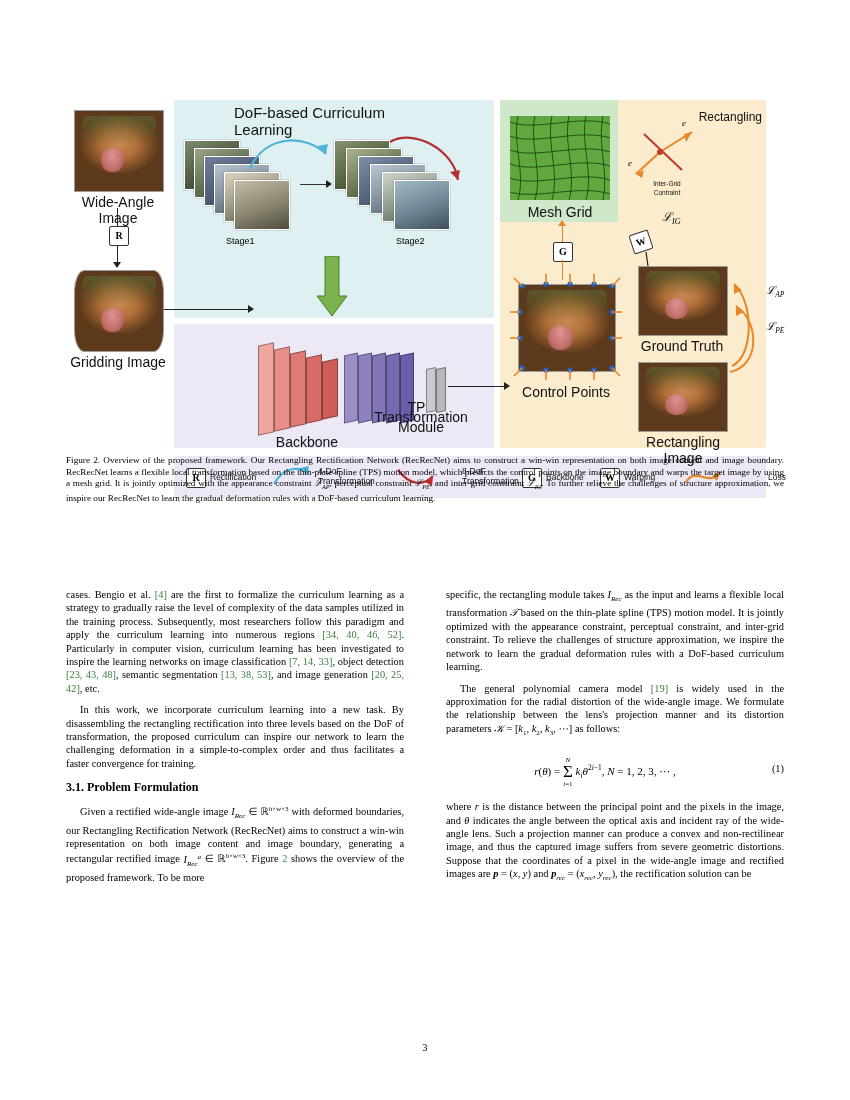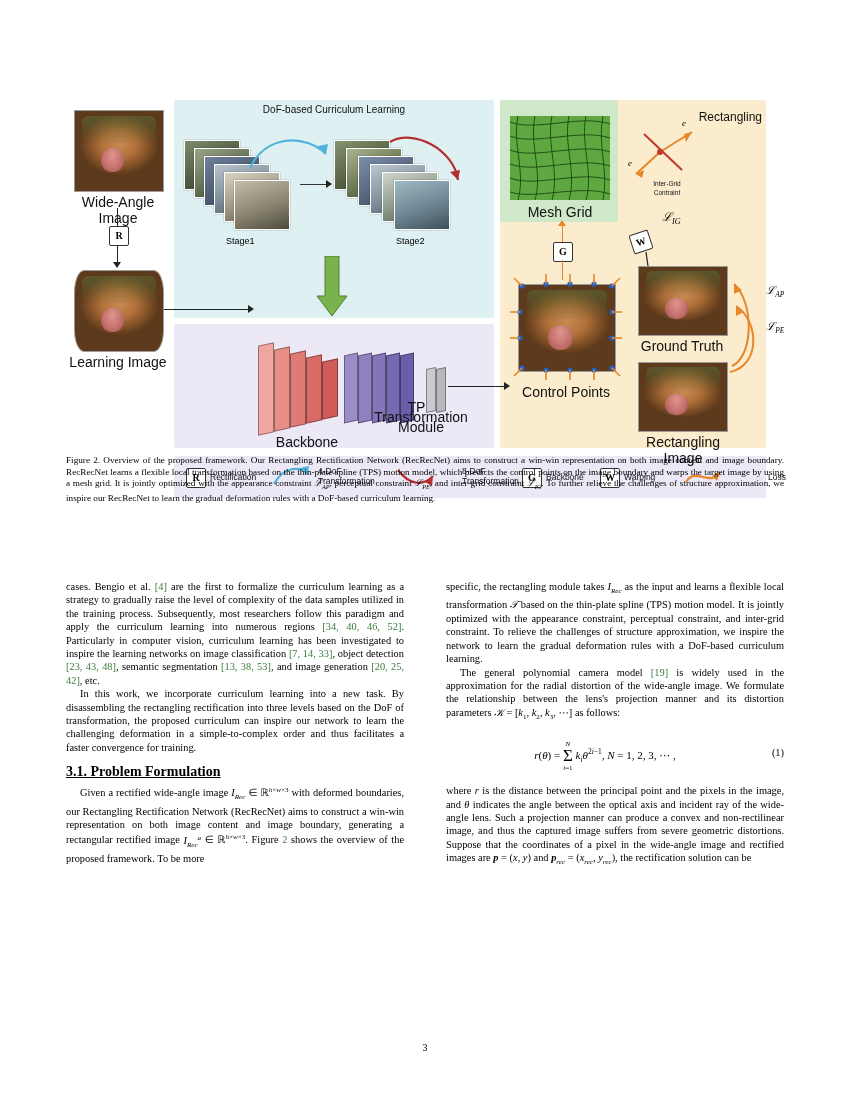--- a/index.html
+++ b/index.html
@@ -50,23 +50,22 @@
     background: #cfe8c9;
   }
   .panel-legend {
     left: 108px; top: 360px; width: 592px; height: 42px;
     background: #ece8f5;
   }
 
   .fig-title {
     position: absolute;
     font-family: "Liberation Sans", sans-serif;
-    font-size: 10px;
+    font-size: 15px;
     color: #111;
-    text-align: center;
   }
   .dof-title { left: 168px; top: 8px; width: 200px; }
   .opt-title { left: 600px; top: 14px; width: 96px; text-align: right; font-size: 12px;}
   .recrec-title {
     left: 108px; top: 332px; width: 320px;
     font-size: 13px; font-weight: bold; text-align: center;
   }
 
   .caption-lbl {
     position: absolute;
@@ -185,33 +184,32 @@
   }
   .col {
     position: absolute;
     width: 338px;
     font-size: 10.4px;
     line-height: 13.4px;
     text-align: justify;
   }
   .col-left { left: 66px; top: 580px; }
   .col-right { left: 446px; top: 580px; }
-  .col p { margin: 0 0 0 0; text-indent: 14px; }
+  .col p { margin: 8px 0 0 0; text-indent: 14px; }
   .col p.noindent { text-indent: 0; }
   .sec-h {
     font-family: "Liberation Serif", serif;
     font-weight: bold;
     font-size: 12.5px;
     margin: 13px 0 6px 0;
   }
   .sub-h {
     font-weight: bold;
-    font-size: 14px;
+    font-size: 12px;
     margin: 11px 0 5px 0;
-    text-decoration: underline;
   }
   .cite { color: #3b7d3b; }
   .eqwrap {
     display: block;
     margin: 16px 0 12px 0;
     position: relative;
     text-align: center;
     font-family: "Liberation Serif", serif;
     font-size: 11px;
   }
@@ -250,21 +248,21 @@
     <div class="caption-lbl" style="left:2px; top:98px; width:100px;">Wide-Angle Image</div>
 
     <div class="arrow-v" style="left:51px; top:112px; height:18px;"></div>
     <div class="sqbadge" style="left:43px; top:130px;">R</div>
     <div class="arrow-v" style="left:51px; top:150px; height:18px;"></div>
     <div class="arrowhead-down" style="left:47px; top:166px;"></div>
 
     <div class="img-box dog-pillow" style="left:8px; top:174px; width:88px; height:80px;">
       <div class="dogimg"></div>
     </div>
-    <div class="caption-lbl" style="left:2px; top:258px; width:100px;">Learning Image</div>
+    <div class="caption-lbl" style="left:2px; top:258px; width:100px;">Gridding Image</div>
 
     <div class="arrow-h" style="left:98px; top:213px; width:86px;"></div>
     <div class="arrowhead-right" style="left:182px; top:209px;"></div>
 
     <div class="thumb" style="left:118px; top:44px; width:54px; height:48px; background:linear-gradient(150deg,#7c8c6a,#4a5540 60%,#2e3528);"></div>
     <div class="thumb" style="left:128px; top:52px; width:54px; height:48px; background:linear-gradient(150deg,#9aa388,#5d6a4d 60%,#333a2c);"></div>
     <div class="thumb" style="left:138px; top:60px; width:54px; height:48px; background:linear-gradient(150deg,#6f7f9a,#4b5a72 60%,#2d3647);"></div>
     <div class="thumb" style="left:148px; top:68px; width:54px; height:48px; background:linear-gradient(160deg,#b7c3cc,#7f8e99 55%,#4a5660);"></div>
     <div class="thumb" style="left:158px; top:76px; width:54px; height:48px; background:linear-gradient(160deg,#d9d2c0,#9d9683 55%,#5f5a4c);"></div>
     <div class="thumb" style="left:168px; top:84px; width:54px; height:48px; background:linear-gradient(160deg,#c2bda9,#8a8570 55%,#4e4b3e);"></div>

